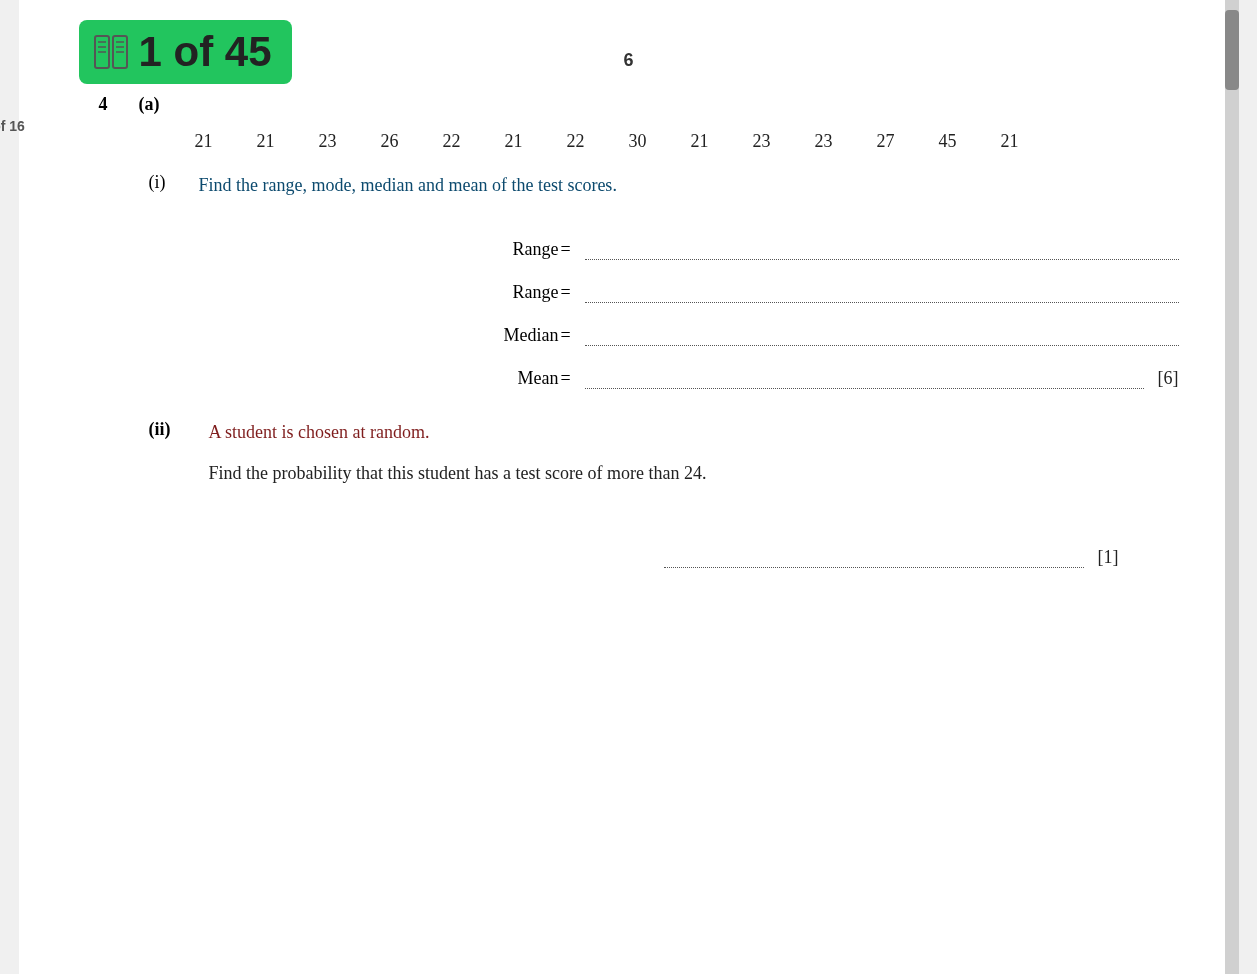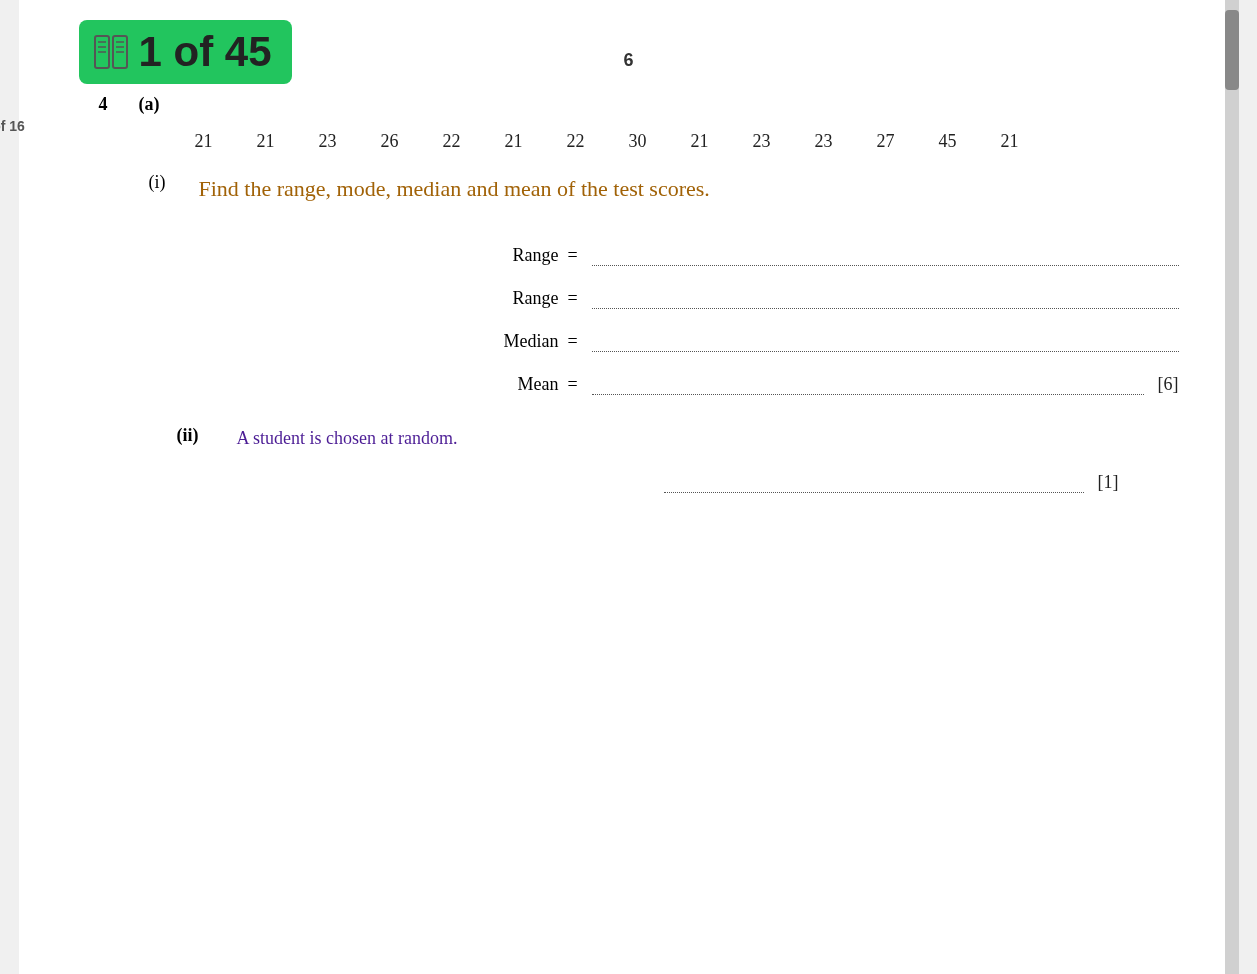--- a/index.html
+++ b/index.html
@@ -151,42 +151,42 @@
       margin-bottom: 30px;
     }
 
     .sub-q-label {
       font-size: 18px;
       min-width: 50px;
       font-weight: normal;
     }
 
     .sub-q-text {
-      font-size: 22px;
-      color: #a16207;
+      font-size: 18px;
+      color: #0c4a6e;
       line-height: 1.5;
     }
 
     .answers-section {
       margin-left: 380px;
       margin-top: 40px;
       margin-bottom: 30px;
     }
 
     .answer-row {
       display: flex;
       align-items: center;
       margin-bottom: 22px;
     }
 
     .answer-label {
       font-size: 18px;
       min-width: 80px;
       text-align: right;
-      margin-right: 9px;
+      margin-right: 2px;
     }
 
     .equals-sign {
       font-size: 18px;
       margin-right: 14px;
     }
 
     .dotted-line {
       border-bottom: 1px dotted #555;
       flex: 1;
@@ -200,33 +200,33 @@
       color: #222;
     }
 
     .part-ii-section {
       margin-top: 20px;
     }
 
     .part-ii-row {
       display: flex;
       align-items: flex-start;
-      margin-left: 78px;
+      margin-left: 50px;
       margin-bottom: 14px;
     }
 
     .part-ii-label {
       font-size: 18px;
       font-weight: bold;
       min-width: 60px;
     }
 
     .part-ii-text {
       font-size: 18px;
-      color: #4c1d95;
+      color: #7f1d1d;
       line-height: 1.5;
     }
 
     .part-ii-subtext {
       margin-left: 110px;
       font-size: 18px;
       color: #222;
       line-height: 1.5;
       margin-top: 6px;
       margin-bottom: 60px;
@@ -338,20 +338,21 @@
         <span class="marks-bracket">[6]</span>
       </div>
 
     </div>
 
     <div class="part-ii-section">
       <div class="part-ii-row">
         <span class="part-ii-label">(ii)</span>
         <span class="part-ii-text">A student is chosen at random.</span>
       </div>
+      <div class="part-ii-subtext">Find the probability that this student has a test score of more than 24.</div>
 
       <div class="final-answer-row">
         <div class="final-dotted"></div>
         <span class="final-marks">[1]</span>
       </div>
     </div>
 
   </div>
 
 </div>

